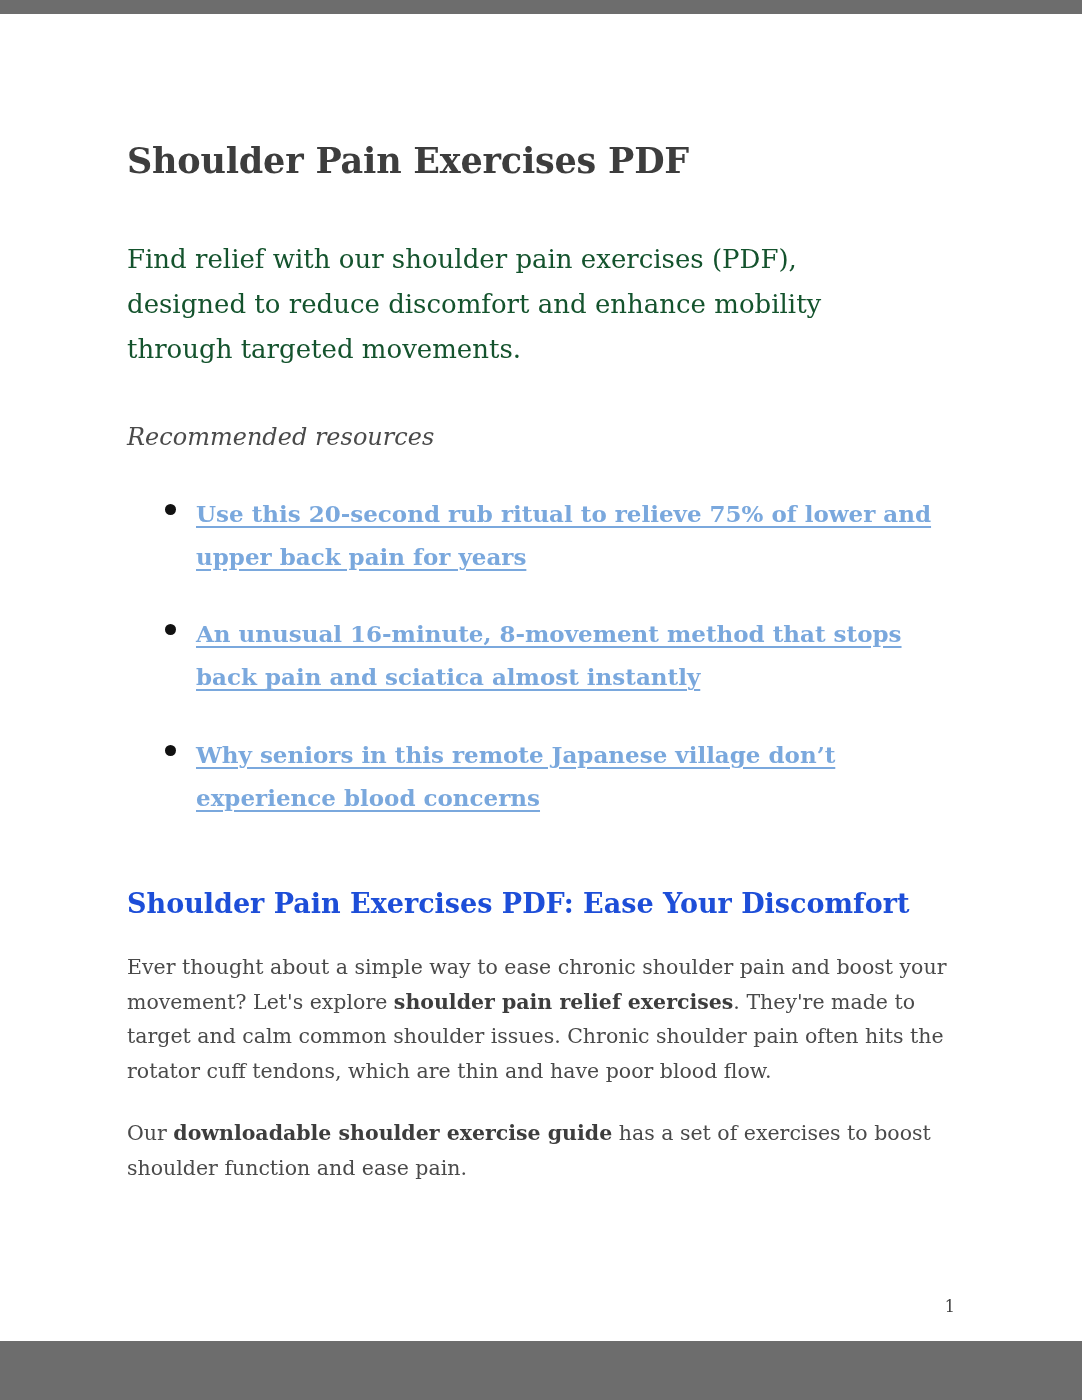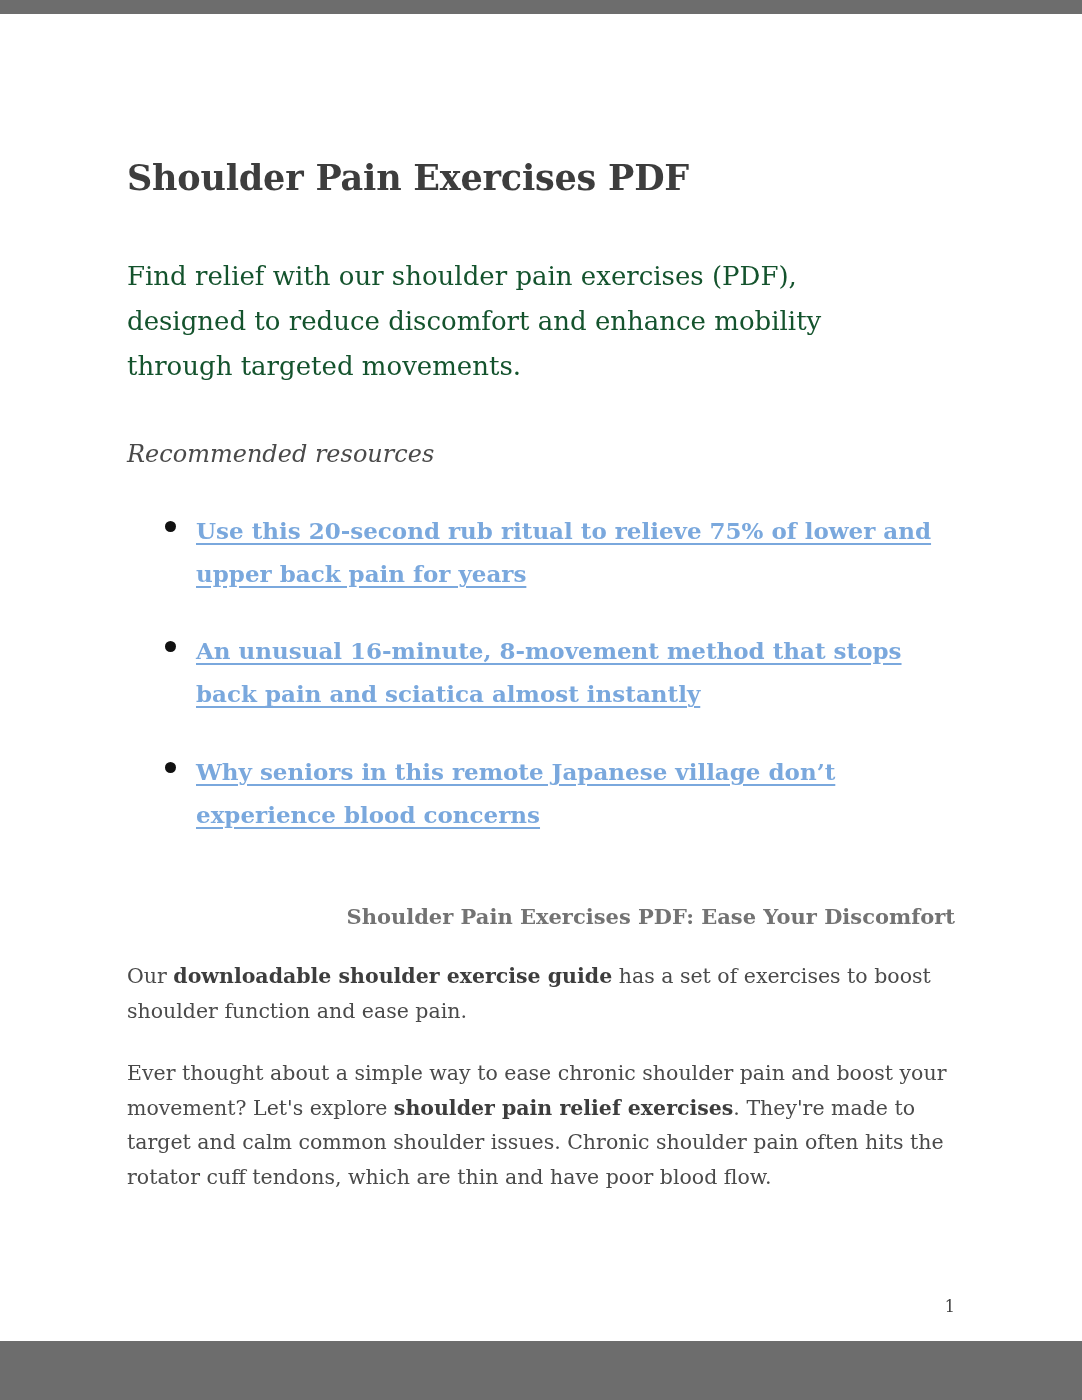--- a/index.html
+++ b/index.html
@@ -30,21 +30,21 @@
     left: 0;
     width: 1082px;
     height: 1327px;
     background: #ffffff;
     box-sizing: border-box;
   }
 
   .content {
     position: absolute;
     left: 127px;
-    top: 143px;
+    top: 126px;
     width: 828px;
   }
 
   h1.doc-title {
     margin: 0 0 0 0;
     font-family: "DejaVu Serif", "Liberation Serif", serif;
     font-weight: bold;
     font-size: 35px;
     line-height: 1.18;
     color: #3d3d3d;
@@ -98,24 +98,23 @@
     text-decoration: underline;
     text-decoration-thickness: 2px;
     text-underline-offset: 4px;
     display: inline;
   }
 
   h3.section-heading {
     margin: 67px 0 0 0;
     font-family: "DejaVu Serif", "Liberation Serif", serif;
     font-weight: bold;
-    font-size: 21px;
+    font-size: 27px;
     line-height: 1.35;
-    color: #737373;
-    text-align: right;
+    color: #1d4ed8;
   }
 
   p.body-text {
     margin: 28px 0 0 0;
     font-size: 20.5px;
     line-height: 1.68;
     color: #4a4a4a;
     max-width: 836px;
   }
   p.body-text b {
@@ -161,25 +160,25 @@
       </li>
       <li>
         <span class="bullet"></span>
         <a class="resource-link" href="#">Why seniors in this remote Japanese village don’t experience blood concerns</a>
       </li>
     </ul>
 
     <h3 class="section-heading">Shoulder Pain Exercises PDF: Ease Your Discomfort</h3>
 
     <p class="body-text">
-      <span>Our </span><b>downloadable shoulder exercise guide</b><span> has a set of exercises to boost shoulder function and ease pain.</span>
+      <span>Ever thought about a simple way to ease chronic shoulder pain and boost your movement? Let's explore </span><b>shoulder pain relief exercises</b><span>. They're made to target and calm common shoulder issues. Chronic shoulder pain often hits the rotator cuff tendons, which are thin and have poor blood flow.</span>
     </p>
 
     <p class="body-text">
-      <span>Ever thought about a simple way to ease chronic shoulder pain and boost your movement? Let's explore </span><b>shoulder pain relief exercises</b><span>. They're made to target and calm common shoulder issues. Chronic shoulder pain often hits the rotator cuff tendons, which are thin and have poor blood flow.</span>
+      <span>Our </span><b>downloadable shoulder exercise guide</b><span> has a set of exercises to boost shoulder function and ease pain.</span>
     </p>
 
 
   </div>
 
   <div class="page-number">1</div>
 
 </div>
 
 <div class="edge-bar bottom"></div>

